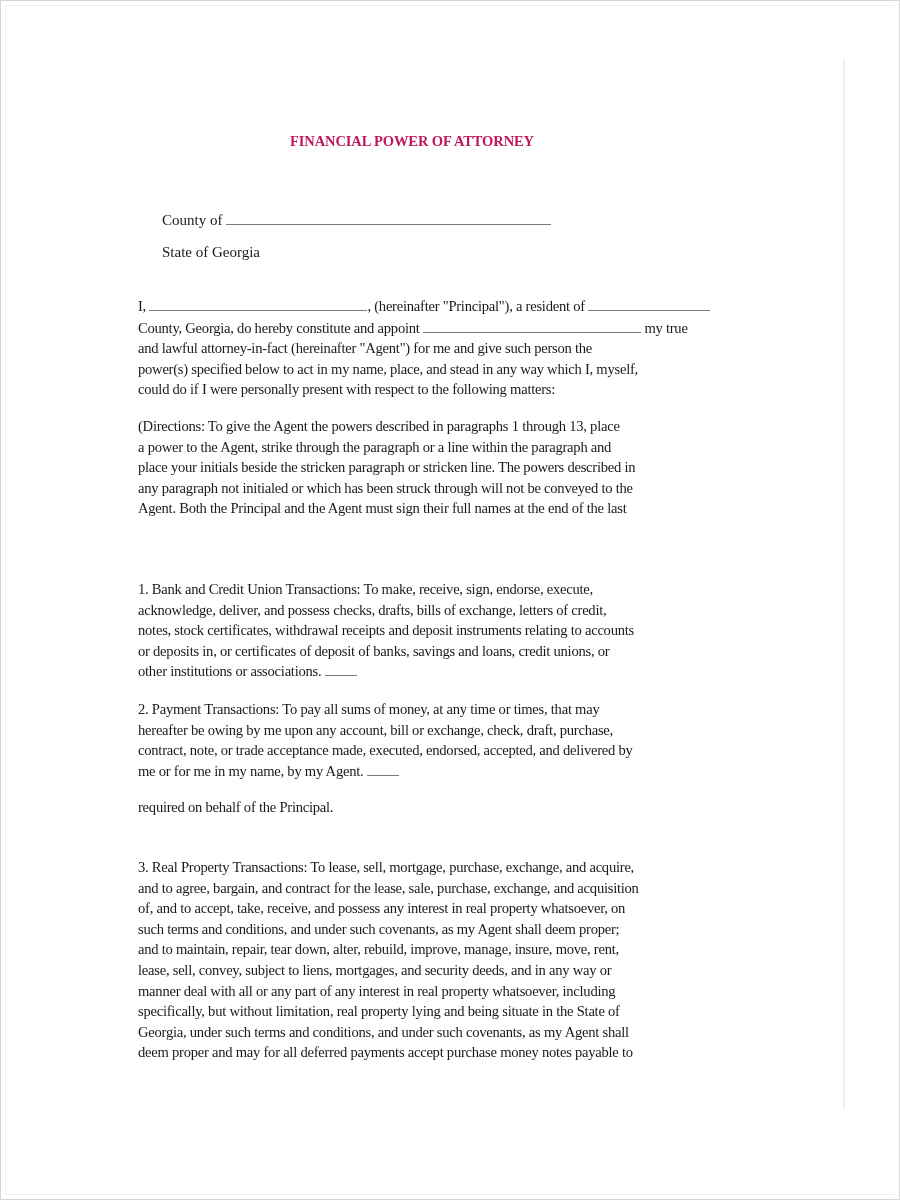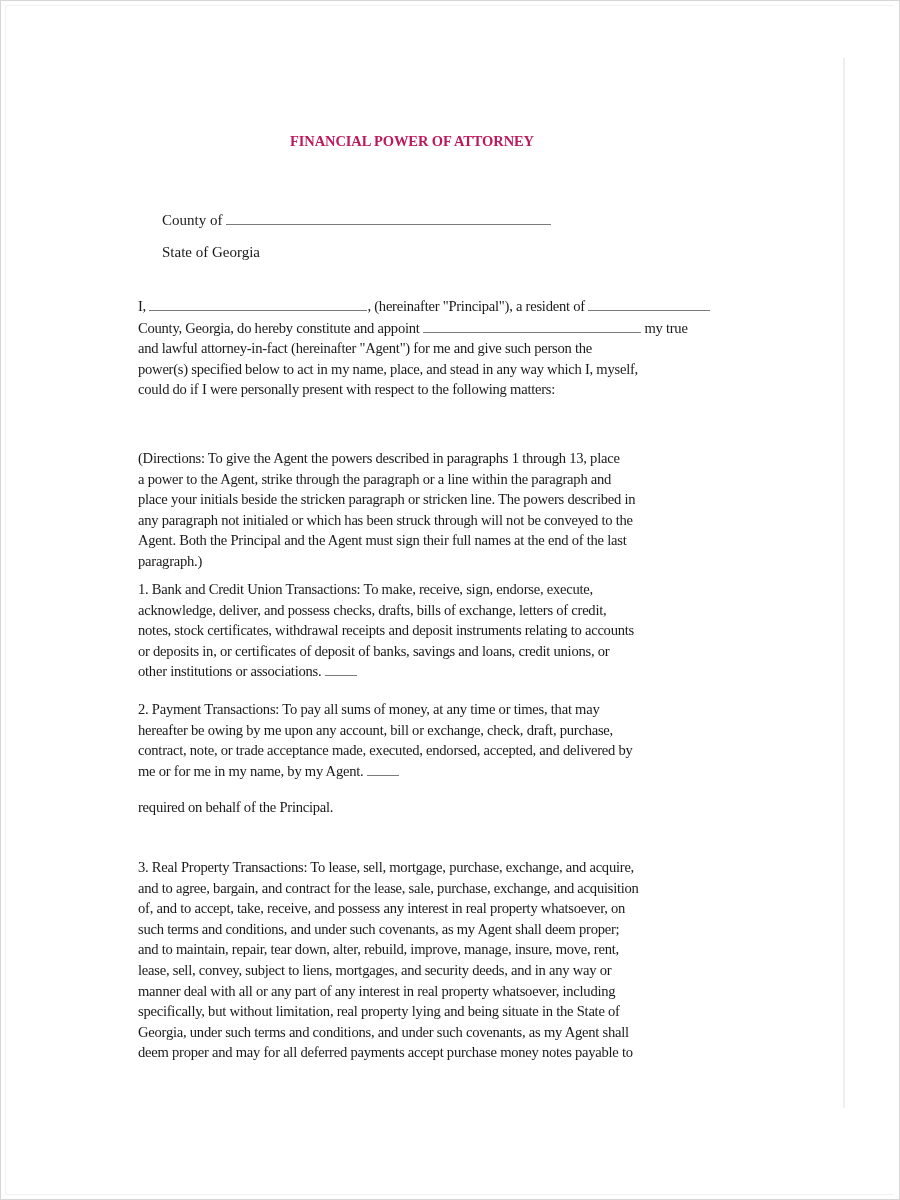--- a/index.html
+++ b/index.html
@@ -98,27 +98,26 @@
   </div>
 
   <div class="para" style="top:296px;">
     <span class="ln"><span>I,</span> <span class="blank" style="width:218px;"></span><span>, (hereinafter "Principal"), a resident of</span> <span class="blank" style="width:122px;"></span></span>
     <span class="ln" style="margin-top:1px;"><span>County, Georgia, do hereby constitute and appoint</span> <span class="blank" style="width:218px;"></span> <span>my true</span></span>
     <span class="ln">and lawful attorney-in-fact (hereinafter "Agent") for me and give such person the</span>
     <span class="ln">power(s) specified below to act in my name, place, and stead in any way which I, myself,</span>
     <span class="ln">could do if I were personally present with respect to the following matters:</span>
   </div>
 
-  <div class="para" style="top:448px;">
+  <div class="para" style="top:416px;">
     <span class="ln">(Directions: To give the Agent the powers described in paragraphs 1 through 13, place</span>
     <span class="ln">a power to the Agent, strike through the paragraph or a line within the paragraph and</span>
     <span class="ln">place your initials beside the stricken paragraph or stricken line. The powers described in</span>
     <span class="ln">any paragraph not initialed or which has been struck through will not be conveyed to the</span>
     <span class="ln">Agent. Both the Principal and the Agent must sign their full names at the end of the last</span>
-    <span class="ln">paragraph.)</span>
   </div>
 
   <div class="para" style="top:579px;">
     <span class="ln">1. Bank and Credit Union Transactions: To make, receive, sign, endorse, execute,</span>
     <span class="ln">acknowledge, deliver, and possess checks, drafts, bills of exchange, letters of credit,</span>
     <span class="ln">notes, stock certificates, withdrawal receipts and deposit instruments relating to accounts</span>
     <span class="ln">or deposits in, or certificates of deposit of banks, savings and loans, credit unions, or</span>
     <span class="ln"><span>other institutions or associations.</span> <span class="blank" style="width:32px;"></span></span>
   </div>
 

